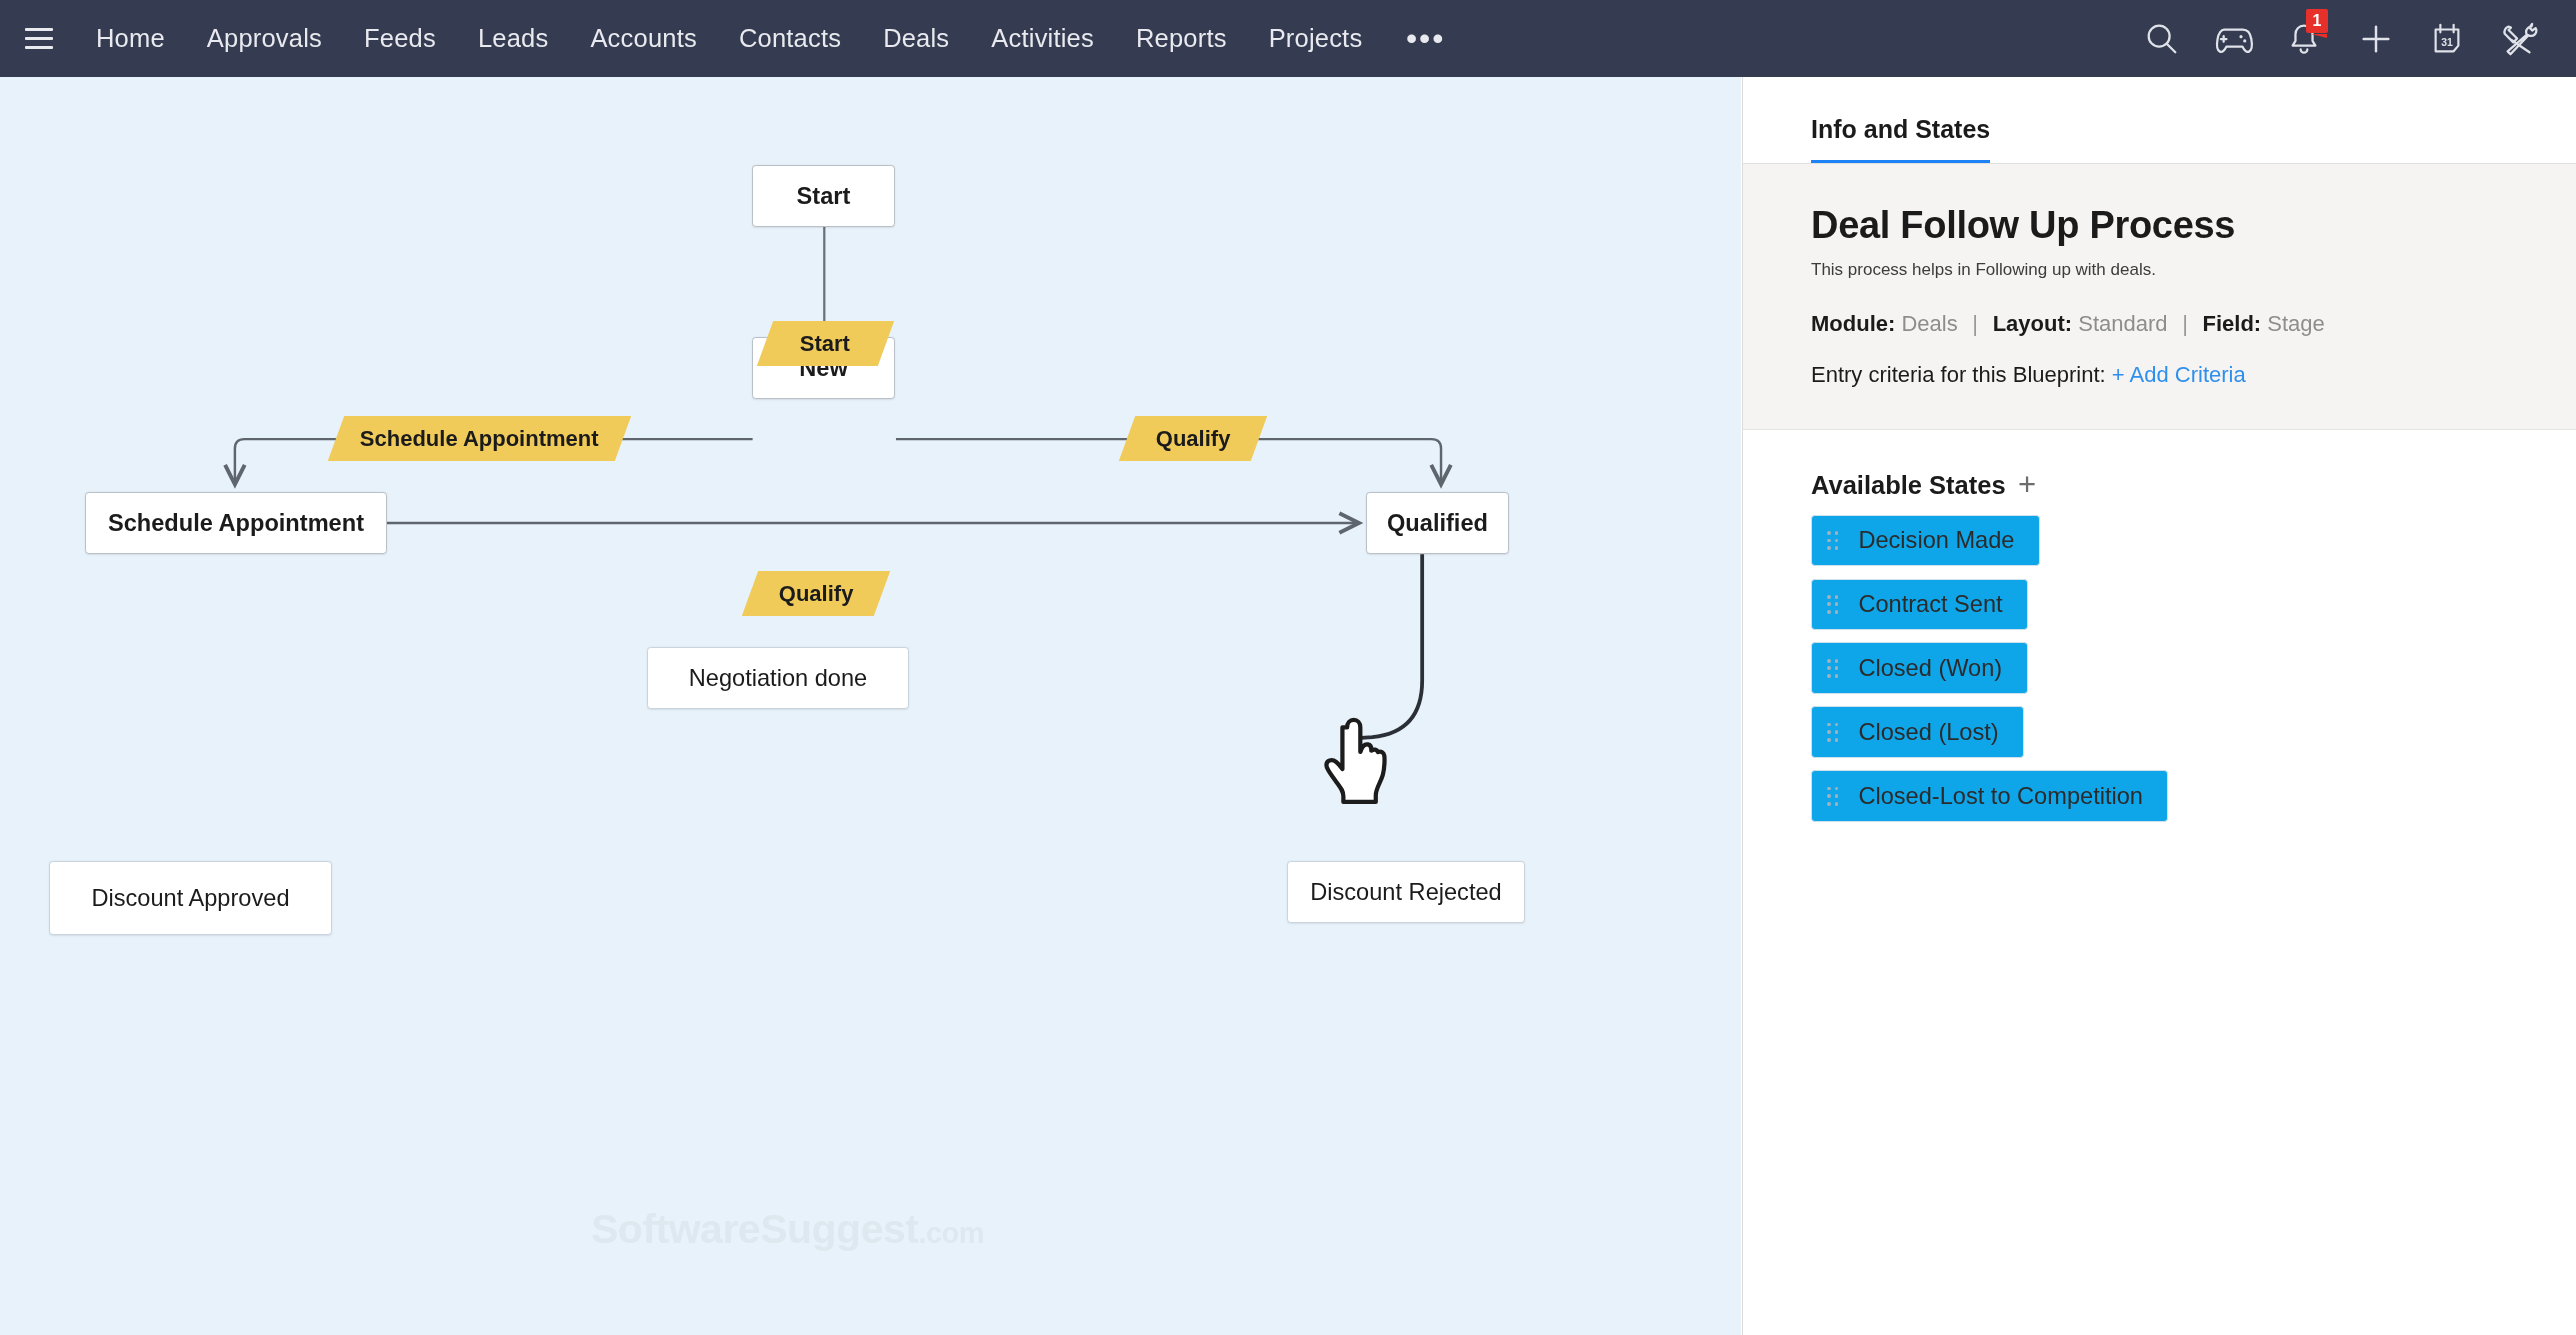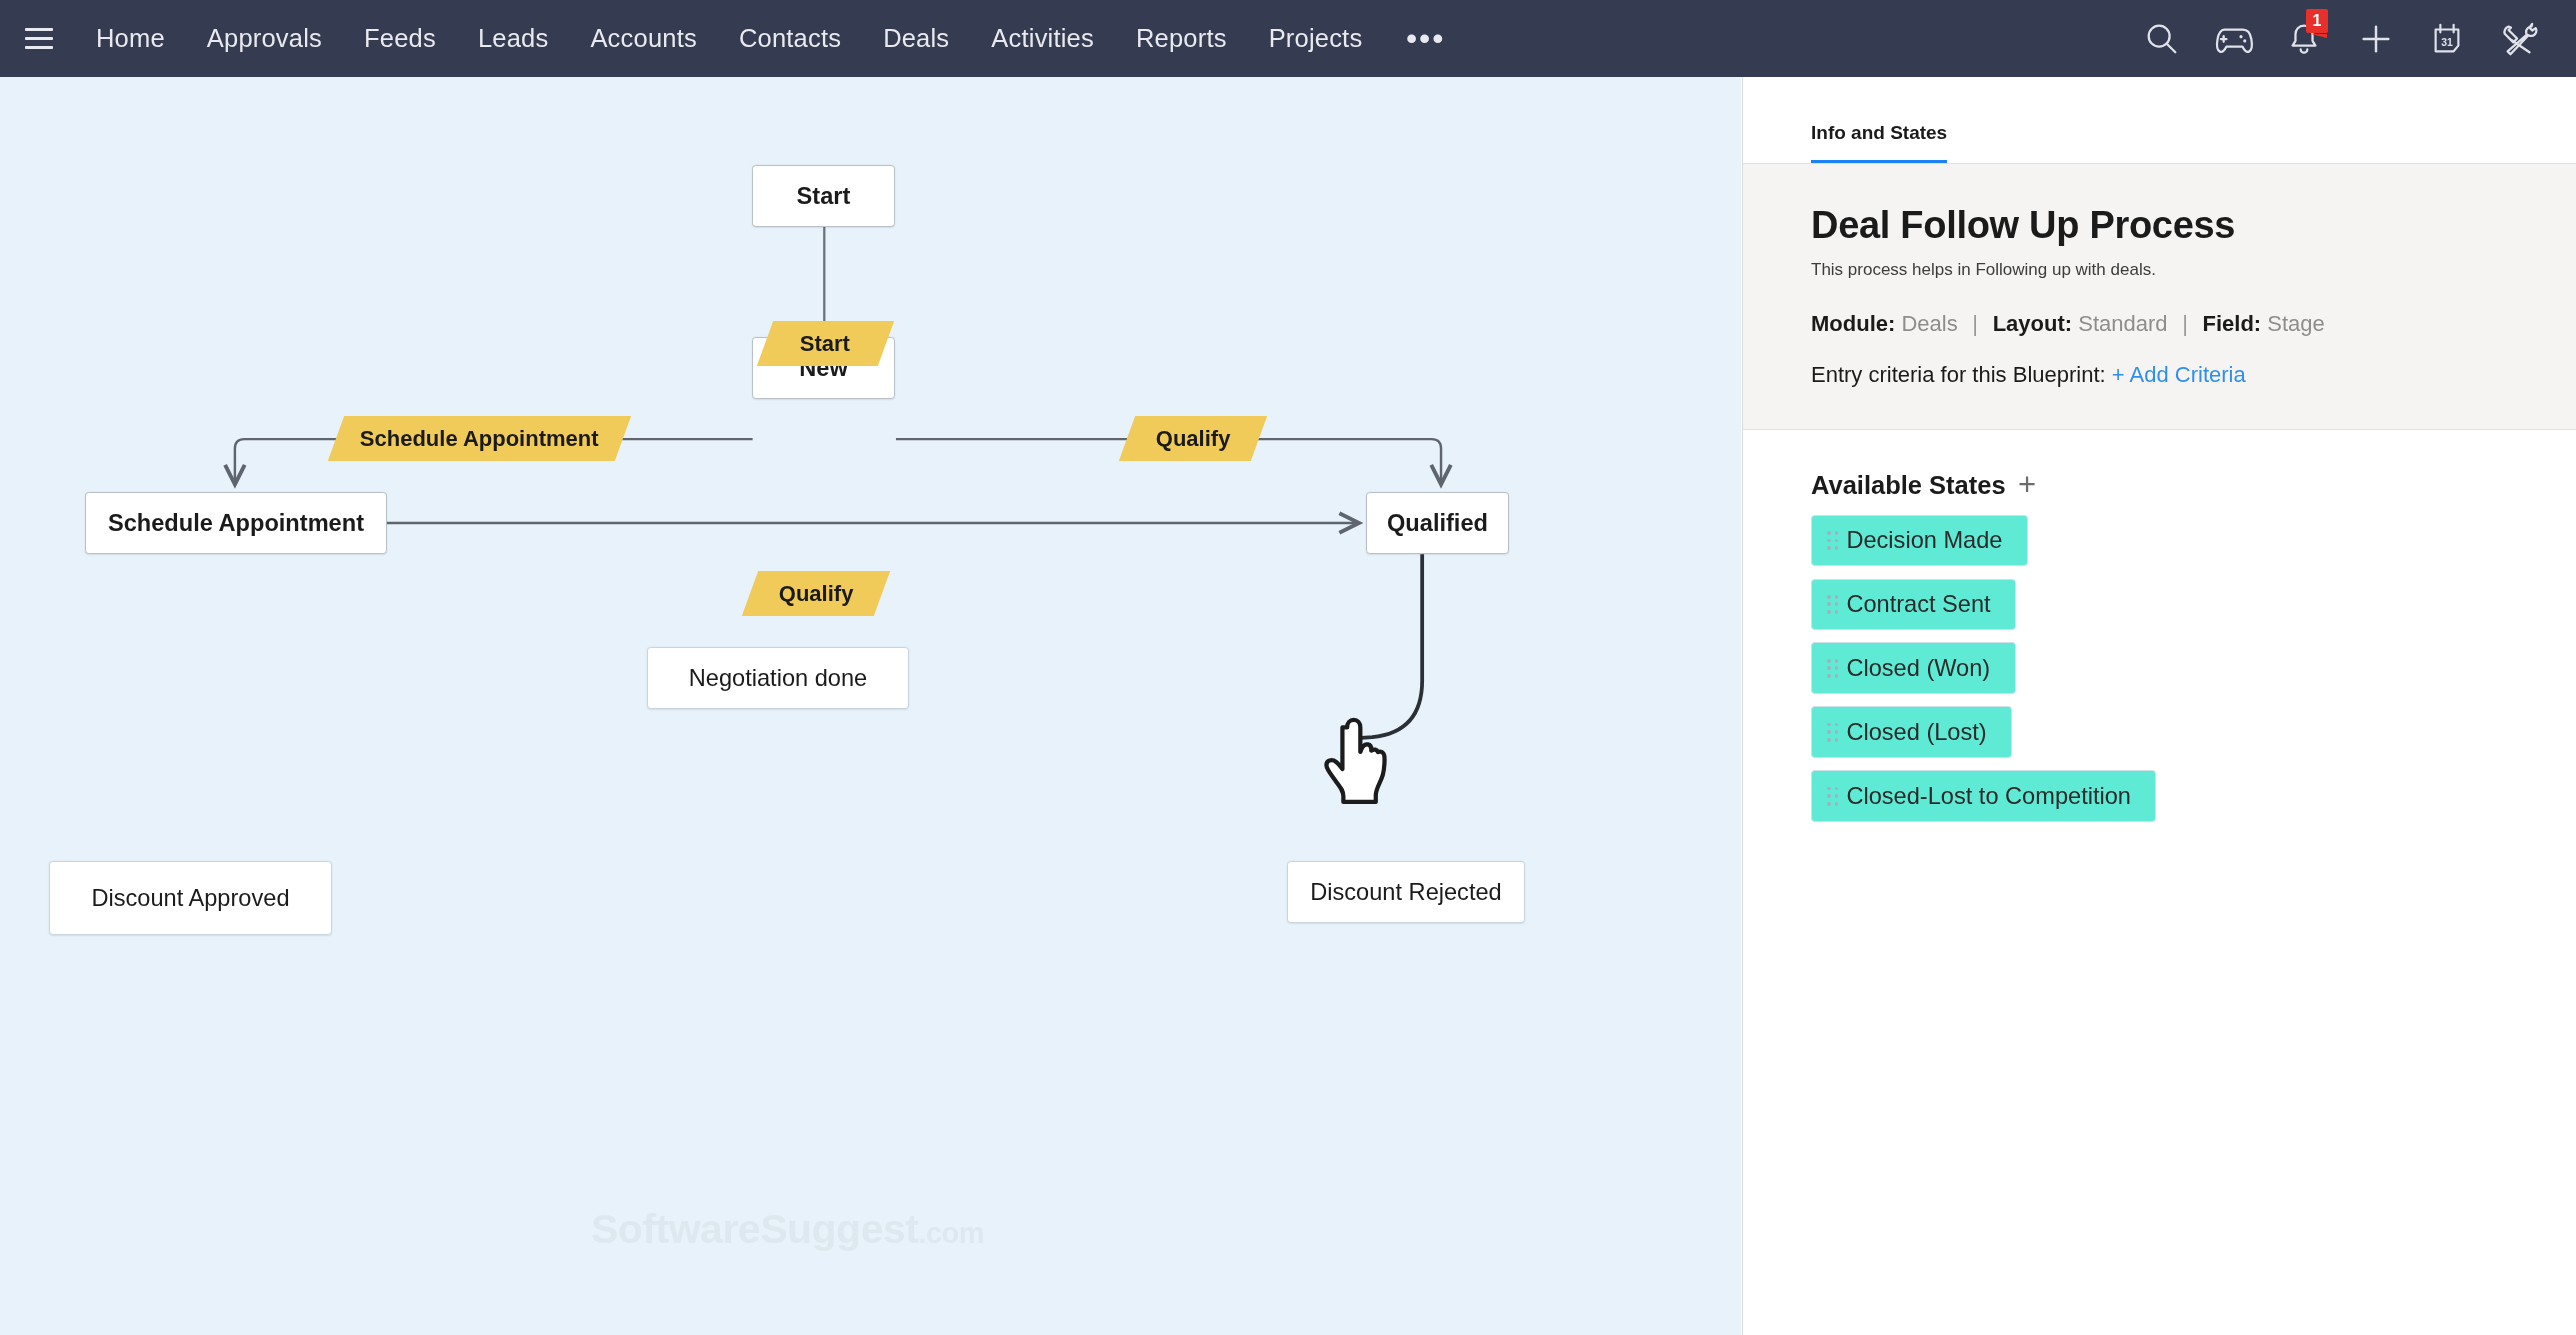--- a/index.html
+++ b/index.html
@@ -91,21 +91,21 @@
     position: absolute; left: 1742px; top: 77px;
     width: 834px; height: 1258px;
     background: #ffffff;
     border-left: 0.9px solid #dcdcdc;
   }
   #panel-tabs {
     height: 87px; border-bottom: 0.9px solid #e0e0e0;
     display: flex; align-items: flex-end; padding-left: 68px;
   }
   #tab-info {
-    font-size: 19px; font-weight: bold; color: #1b1b1b;
+    font-size: 25px; font-weight: bold; color: #1b1b1b;
     padding-bottom: 16px; border-bottom: 3.8px solid #1d82f5; cursor: pointer;
   }
   #info-block {
     background: #f5f4f2; padding: 40px 68px 41px 68px;
     border-bottom: 0.9px solid #e6e4e1;
   }
   #process-title { font-size: 38px; font-weight: bold; color: #1b1b1b; letter-spacing: -0.3px; }
   #process-desc { font-size: 17px; color: #3c3c3c; margin-top: 13.2px; }
   #meta-row { font-size: 22px; color: #1b1b1b; margin-top: 31px; }
   #meta-row b { font-weight: bold; }
@@ -113,22 +113,22 @@
   #meta-row .sep { color:#9a9a9a; padding: 0 8.5px; }
   #entry-row { font-size: 22px; color:#1b1b1b; margin-top: 24.5px; }
   #add-criteria { color: #2f8fed; cursor: pointer; }
 
   #states-block { padding: 41px 68px 0 68px; }
   #states-head { display:flex; align-items:center; gap:12.3px; }
   #states-title { font-size: 25.5px; font-weight: bold; color:#1b1b1b; }
   #add-state { font-size: 31px; color: #6d6d6d; line-height: 24.5px; cursor: pointer; font-weight: 300;}
   #states-list { margin-top: 15px; display: flex; flex-direction: column; align-items: flex-start; gap: 12.3px;}
   .state-chip {
-    display: inline-flex; align-items: center; gap: 8px;
-    background: #5eead4; border: 0.9px solid #cfe0ed; border-radius: 3.8px;
+    display: inline-flex; align-items: center; gap: 20px;
+    background: #0ea5e9; border: 0.9px solid #cfe0ed; border-radius: 3.8px;
     padding: 11.3px 24.5px 11.3px 15px; cursor: pointer;
   }
   .state-chip .label { font-size: 23.6px; color: #2b2b2b; white-space: nowrap; }
   .grip {
     display:grid; grid-template-columns: repeat(2, 3.8px); grid-template-rows: repeat(3, 3.8px);
     gap: 3.8px; cursor: grab;
   }
   .grip i { display:block; width:3.8px; height:3.8px; background:#9fb2bf; border-radius:50%; }
 </style>
 </head>

